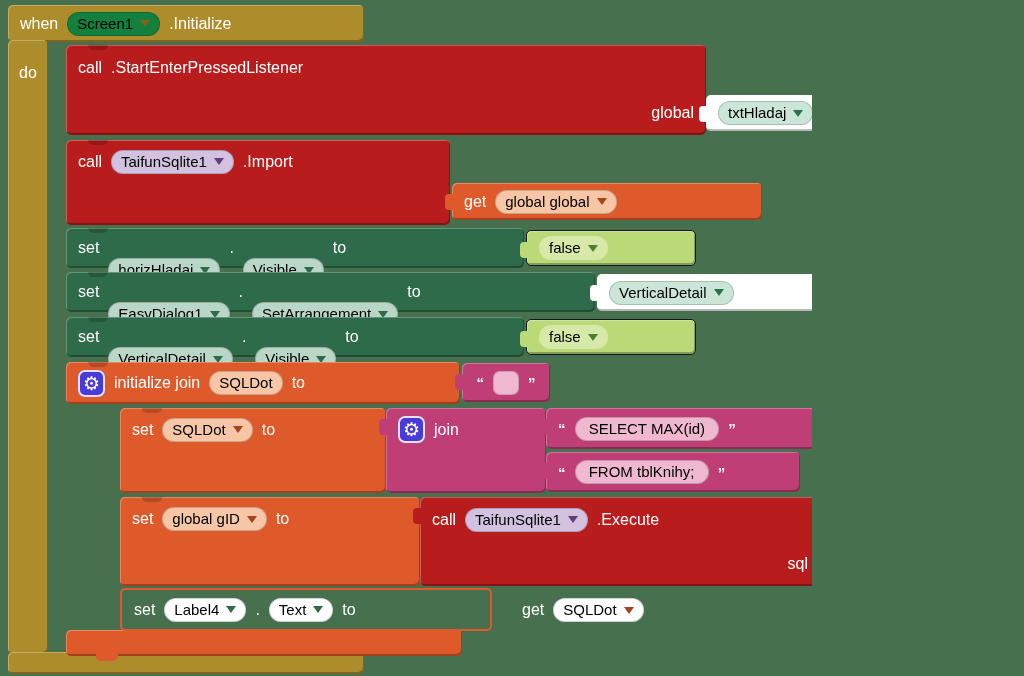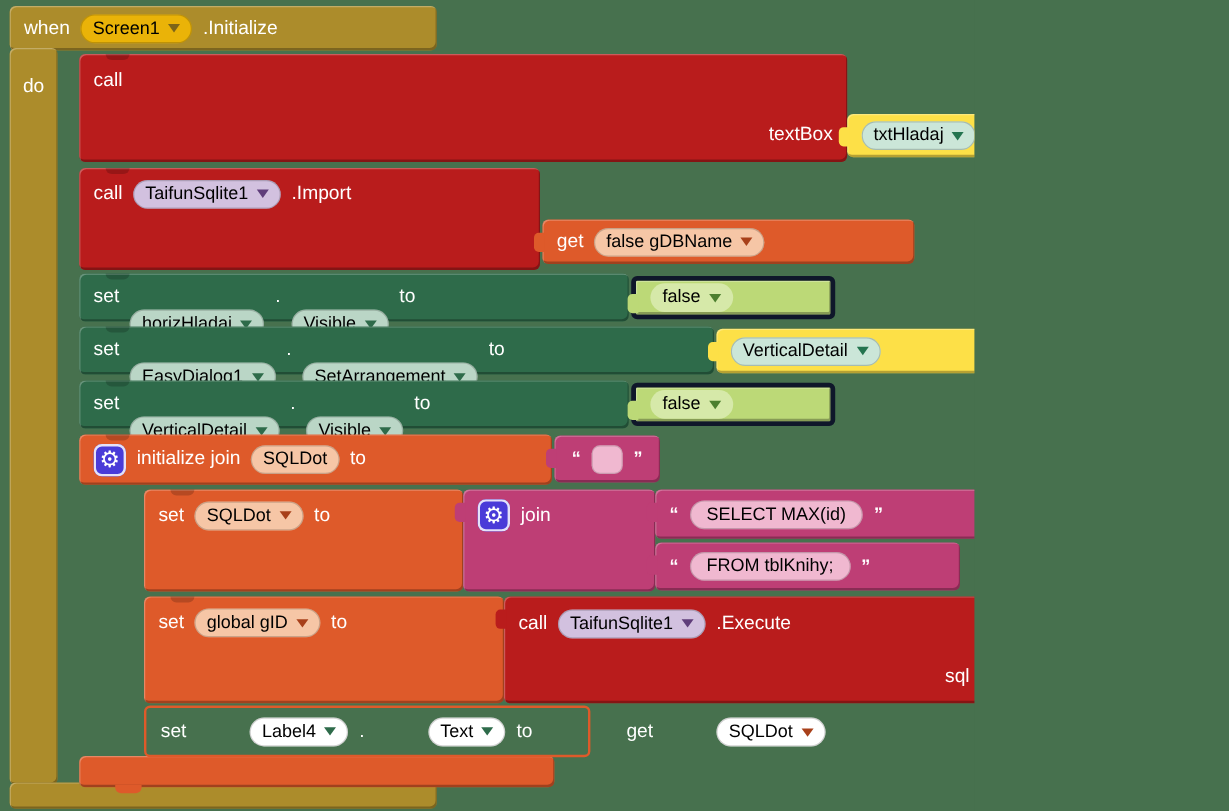--- a/index.html
+++ b/index.html
@@ -18,33 +18,33 @@
   .arrow{width:0;height:0;border-left:5px solid transparent;border-right:5px solid transparent;
          border-top:7px solid #555;display:inline-block;}
   .lbl{white-space:pre;}
   .notch{position:absolute;top:0;left:22px;width:20px;height:5px;background:rgba(0,0,0,.18);
          border-radius:0 0 5px 5px;}
   .plug:before{content:"";position:absolute;left:-7px;top:11px;width:9px;height:16px;
          background:inherit;border-radius:4px 0 0 4px;}
   
   .gold{background:#AC8C2B;}
   .purple{background:#b91c1c;}
-  .teal{background:#fde047;text-align:center;}
+  .teal{background:#ffffff;text-align:center;}
   .orange{background:#DE5A2A;}
   .dgreen{background:#2E6B4A;}
-  .lgreen{background:#BCD977;border:4px solid #0f172a;color:#000;}
+  .lgreen{background:#BCD977;border:1px solid #0f172a;color:#000;}
   .magenta{background:#BE3E75;}
-  .f-gold{background:#eab308;}
+  .f-gold{background:#15803d;}
   .f-purple{background:#D2C1DF;}
   .f-teal{background:#CBE6D8;}
   .f-orange{background:#F6C6A6;}
   .f-dgreen{background:#BAD6C6;margin-top:44px;}
   .f-lgreen{background:#D6E9A9;box-shadow:none;}
   .f-magenta{background:#F0B8D0;}
-  .f-white{background:#FFFFFF;margin-left:44px;}
+  .f-white{background:#FFFFFF;}
   .a-gold{border-top-color:#7c6519;}
   .a-purple{border-top-color:#5f3d7a;}
   .a-teal{border-top-color:#24744f;}
   .a-orange{border-top-color:#a8401a;}
   .a-dgreen{border-top-color:#2E6B4A;}
   .a-lgreen{border-top-color:#4C7F2F;}
   .gear{width:27px;height:27px;border-radius:7px;background:#4A3BD8;color:#fff;flex:0 0 auto;
         display:flex;align-items:center;justify-content:center;font-size:19px;
         box-shadow:inset 0 0 0 2px rgba(255,255,255,.85);}
   .quote{font-size:15px;color:#fff;font-weight:bold;}
@@ -69,23 +69,24 @@
   </div>
   <div class="block gold" style="left:8px;top:40px;width:40px;height:614px;align-items:flex-start;justify-content:center;padding:24px 0 0 0;">
     <span class="lbl">do</span>
   </div>
   <div class="block gold" style="left:8px;top:652px;width:356px;height:22px;"></div>
 
   <div class="block purple col" style="left:66px;top:45px;width:640px;height:90px;">
     <span class="notch"></span>
     <div class="row" style="height:45px;">
       <span class="lbl">call</span>
+      <span class="lbl">.StartEnterPressedListener</span>
     </div>
     <div class="row right" style="height:45px;">
-      <span class="lbl">textBox</span>
+      <span class="lbl">global</span>
     </div>
   </div>
   <div class="block teal plug" style="left:706px;top:95px;width:164px;height:36px;">
     <span class="field f-teal">
       <span class="txt">txtHladaj</span>
       <span class="arrow a-teal"></span>
     </span>
   </div>
 
   <div class="block purple col" style="left:66px;top:140px;width:384px;height:85px;">
@@ -95,21 +96,21 @@
       <span class="field f-purple">
         <span class="txt">TaifunSqlite1</span>
         <span class="arrow a-purple"></span>
       </span>
       <span class="lbl">.Import</span>
     </div>
   </div>
   <div class="block orange plug" style="left:452px;top:183px;width:310px;height:37px;">
     <span class="lbl">get</span>
     <span class="field f-orange">
-      <span class="txt">false gDBName</span>
+      <span class="txt">global global</span>
       <span class="arrow a-orange"></span>
     </span>
   </div>
 
   <div class="block dgreen" style="left:66px;top:228px;width:458px;height:40px;">
     <span class="notch"></span>
     <span class="lbl">set</span>
     <span class="field f-dgreen">
       <span class="txt">horizHladaj</span>
       <span class="arrow a-dgreen"></span>

